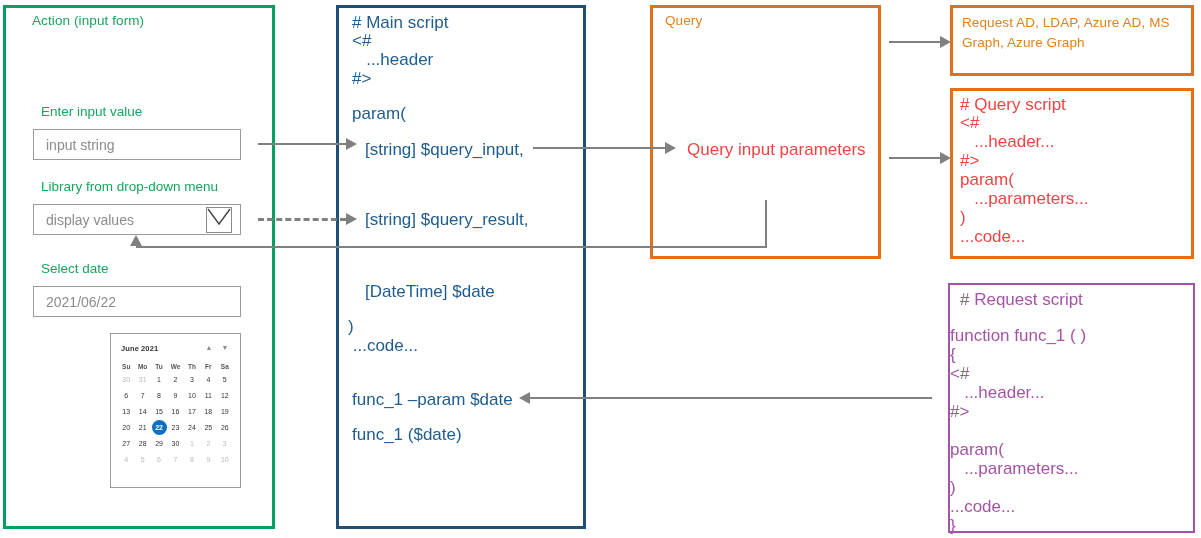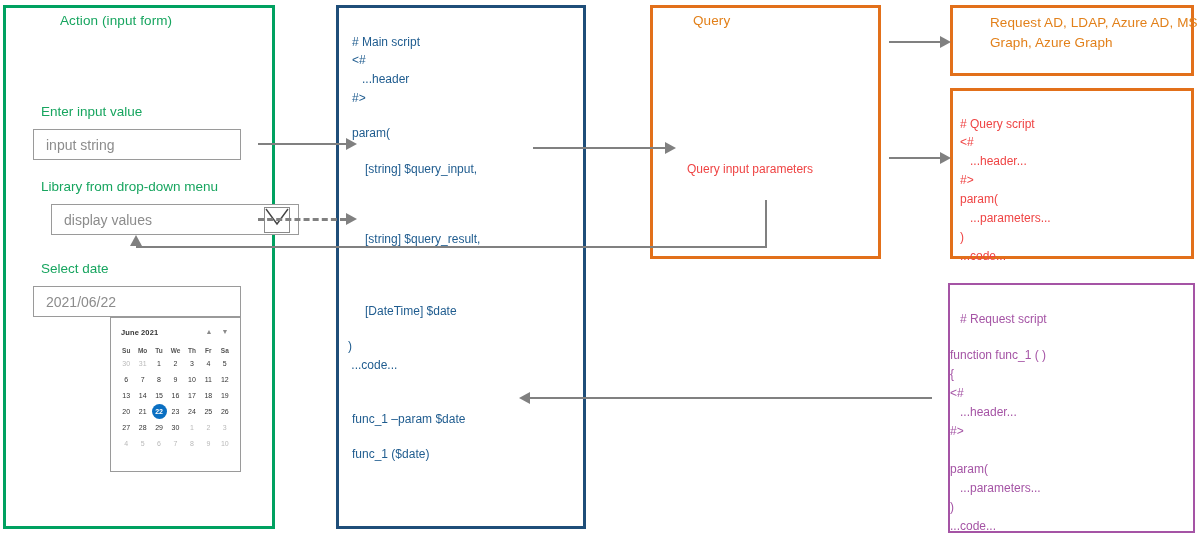--- a/index.html
+++ b/index.html
@@ -10,43 +10,43 @@
   }
   .stage{position:absolute;left:0;top:0;width:1201px;height:538px;}
 
   
   .box{position:absolute;box-sizing:border-box;background:#ffffff;}
   .box-green {border:3px solid #00a160;}
   .box-blue  {border:3px solid #1f4e79;}
   .box-orange{border:3px solid #e2701a;}
   .box-purple{border:2px solid #a554a5;}
 
-  .box-title{position:absolute;font-size:13.5px;letter-spacing:.1px;white-space:nowrap;margin-left:28px;}
+  .box-title{position:absolute;font-size:13.5px;letter-spacing:.1px;white-space:nowrap;}
   .t-green {color:#17a55f;}
   .t-orange{color:#e2801a;}
 
   
-  .code{position:absolute;font-size:12px;line-height:19px;white-space:pre;margin-top:20px;}
+  .code{position:absolute;font-size:17px;line-height:19px;white-space:pre;}
   .code.blue{color:#1f5c8f;}
   .code.orange{color:#ef4444;}
   .code.purple{color:#a554a5;}
 
   
   .field-label{position:absolute;font-size:13.5px;color:#17a55f;white-space:nowrap;margin-left:8px;}
   .field{position:absolute;box-sizing:border-box;border:1px solid #9a9a9a;background:#fff;
          display:flex;align-items:center;}
   .field .val{font-size:14px;color:#8c8c8c;padding-left:12px;white-space:nowrap;}
   .dd-glyph{position:absolute;right:8px;top:50%;transform:translateY(-50%);
             width:26px;height:26px;border:1px solid #8a8a8a;box-sizing:border-box;
             display:flex;align-items:center;justify-content:center;}
   .dd-glyph svg{display:block;}
 
   
   .calendar{position:absolute;box-sizing:border-box;border:1px solid #9a9a9a;background:#fff;
-            padding:6px 7px 5px 7px;}
+            padding:6px 7px 5px 7px;margin-top:16px;}
   .cal-head{display:flex;align-items:center;height:16px;margin-bottom:5px;}
   .cal-month{font-size:7.5px;font-weight:bold;color:#333;flex:1;padding-left:3px;letter-spacing:.1px;}
   .cal-nav{width:16px;text-align:center;font-size:7px;color:#8a8a8a;line-height:10px;}
   .cal-grid{display:grid;grid-template-columns:repeat(7,1fr);row-gap:3px;}
   .cal-dow{font-size:6.5px;font-weight:bold;color:#555;text-align:center;height:12px;line-height:12px;}
   .cal-day{font-size:7px;color:#333;text-align:center;height:13px;line-height:13px;position:relative;}
   .cal-day.muted{color:#b9b9b9;}
   .cal-day.sel{color:#fff;font-weight:bold;}
   .cal-day.sel::before{content:"";position:absolute;left:50%;top:50%;width:15px;height:15px;
       margin-left:-7.5px;margin-top:-7.5px;border-radius:50%;background:#0a6fc2;z-index:-1;}
@@ -70,21 +70,21 @@
 
   <div class="box box-green" style="left:3px;top:5px;width:272px;height:524px;"></div>
   <div class="box-title t-green" style="left:32px;top:13px;">Action (input form)</div>
 
   <div class="field-label" style="left:33px;top:104px;">Enter input value</div>
   <div class="field" style="left:33px;top:129px;width:208px;height:31px;">
     <span class="val" placeholder="input string">input string</span>
   </div>
 
   <div class="field-label" style="left:33px;top:179px;">Library from drop-down menu</div>
-  <div class="field" style="left:51px;top:204px;width:248px;height:31px;">
+  <div class="field" style="left:33px;top:204px;width:208px;height:31px;">
     <span class="val" placeholder="display values">display values</span>
     <span class="dd-glyph">
       <svg width="24" height="24" viewBox="0 0 24 24" aria-hidden="true">
         <path d="M1 1 L12 16 L23 1" fill="none" stroke="#444" stroke-width="1.4"></path>
       </svg>
     </span>
   </div>
 
   <div class="field-label" style="left:33px;top:261px;">Select date</div>
   <div class="field" style="left:33px;top:286px;width:208px;height:31px;">

